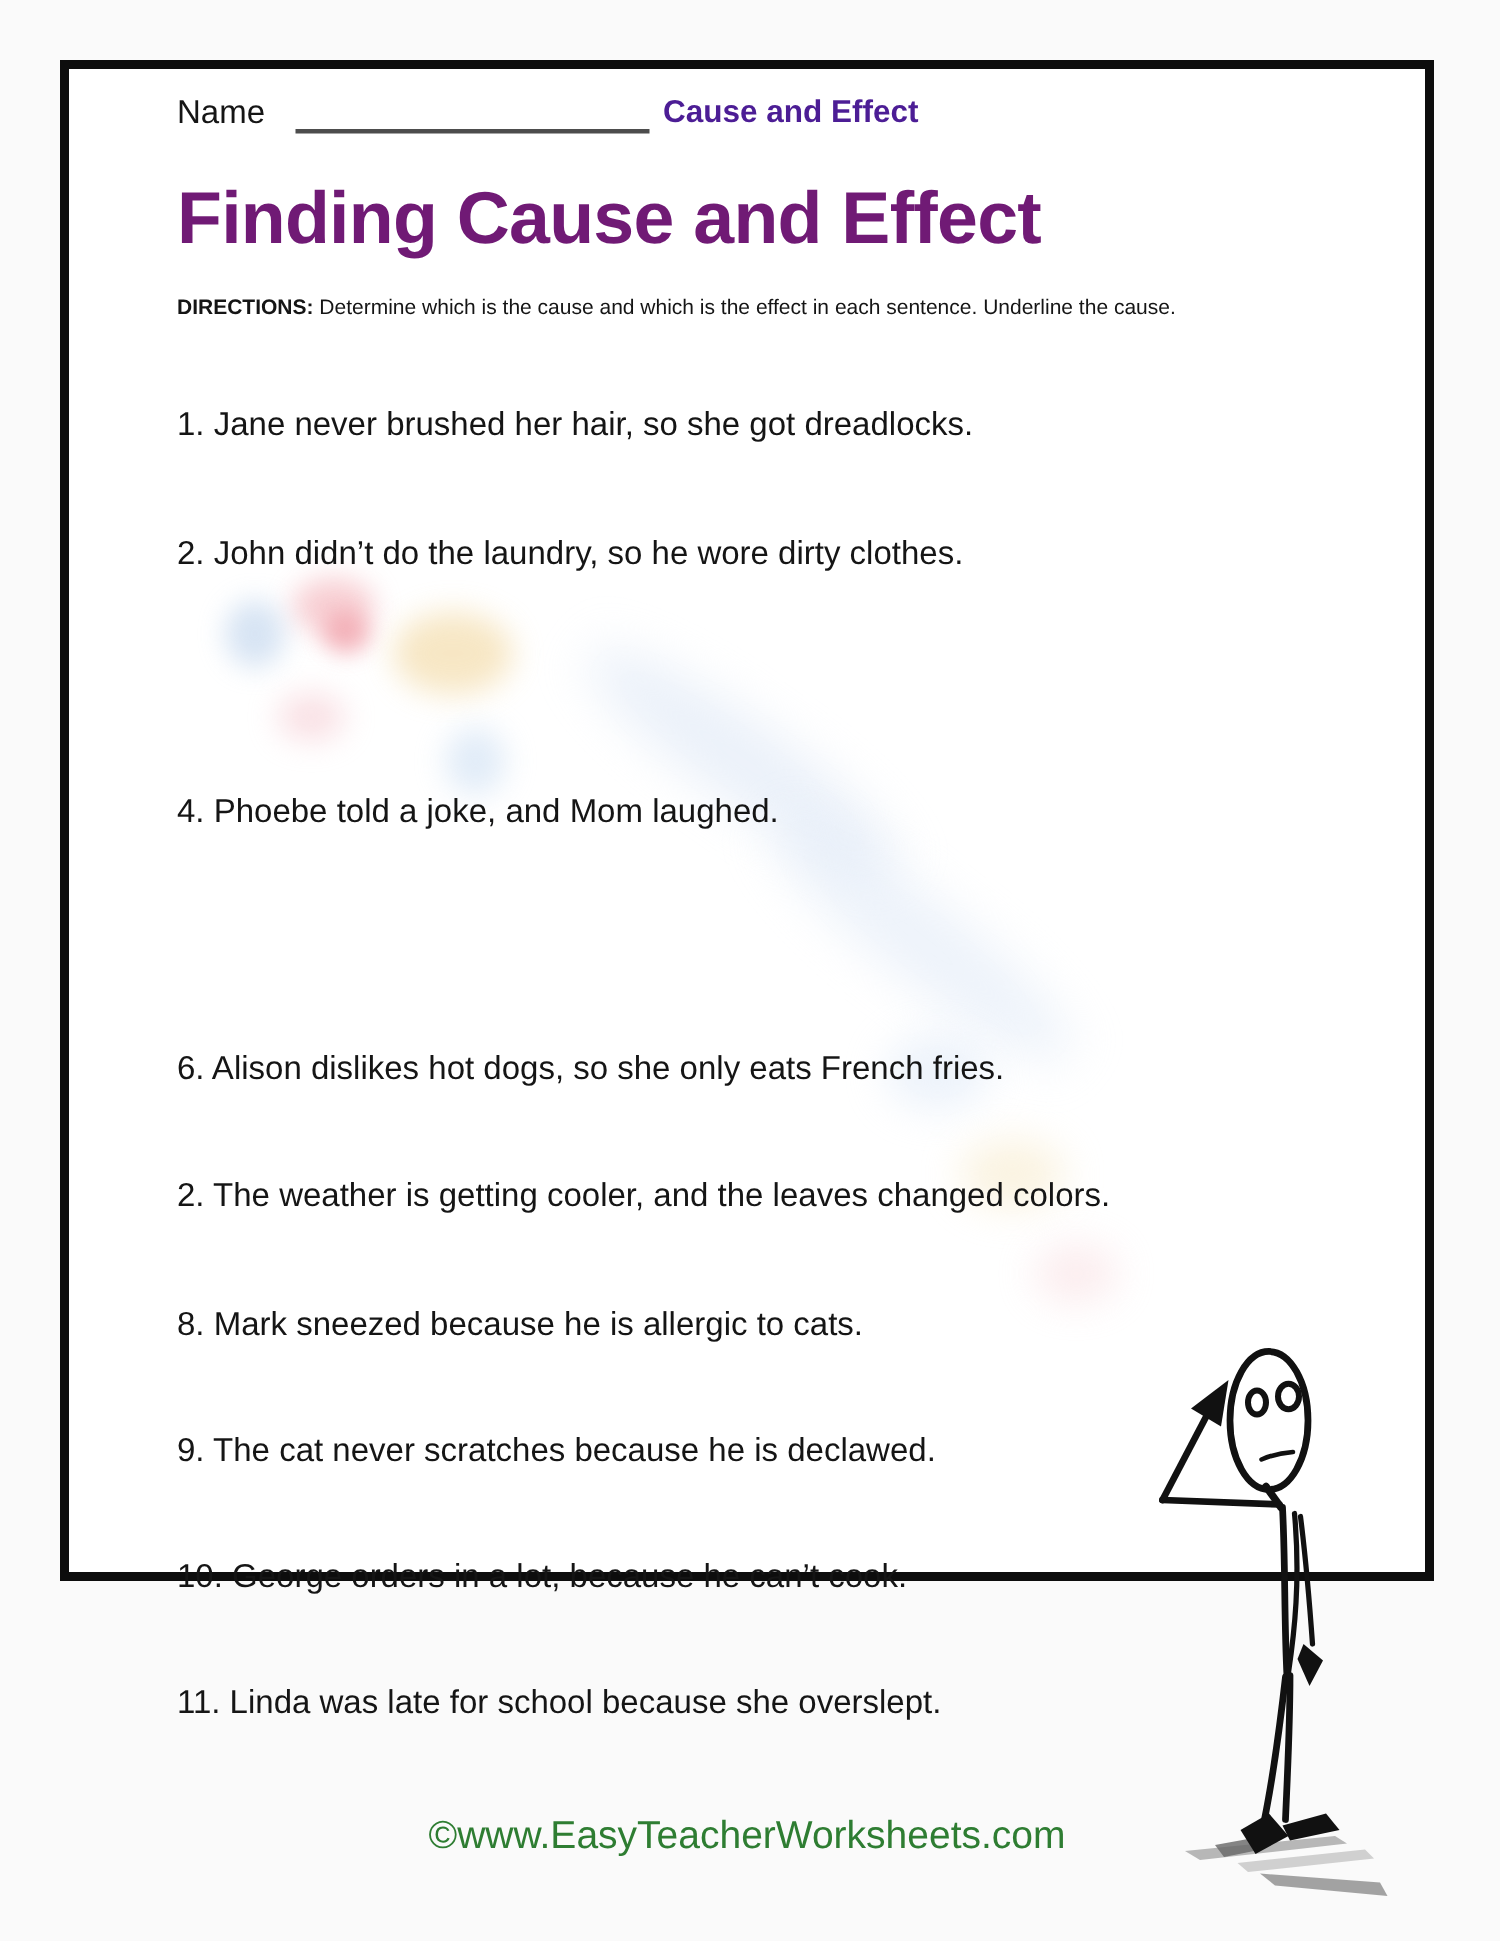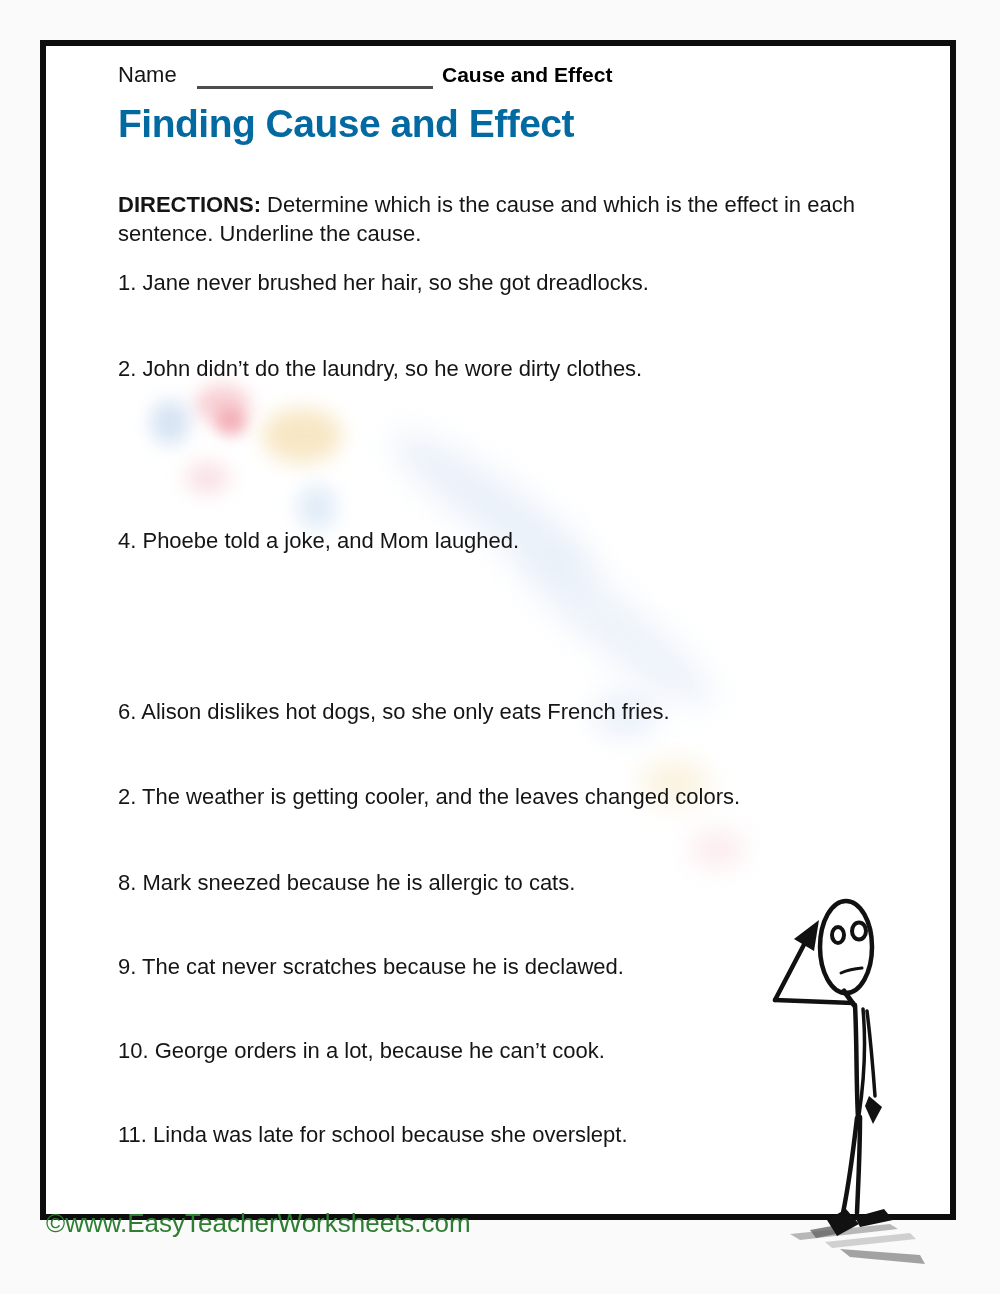--- a/index.html
+++ b/index.html
@@ -1,21 +1,21 @@
 <!DOCTYPE html>
 <html><head>
 <meta charset="utf-8">
 <style>
   html,body{margin:0;padding:0}
   body{
     width:1000px;height:1294px;position:relative;background:#fafafa;
     font-family:"Liberation Sans",sans-serif;color:#151515;overflow:hidden;
   }
   .page{
-    position:absolute;left:40px;top:40px;width:916px;height:1180px;
+    position:absolute;left:40px;top:40px;width:916px;height:1014px;
     box-sizing:border-box;border:6px solid #0d0d0d;background:#fff;
   }
   .layer{position:absolute;left:0;top:0;width:904px;height:1202px;}
   
   .wm{position:absolute;border-radius:50%;pointer-events:none}
   .wm1{left:149px;top:339px;width:55px;height:38px;background:#f2a8b0;filter:blur(9px);opacity:.55}
   .wm2{left:169px;top:362px;width:32px;height:28px;background:#ee8f9a;filter:blur(7px);opacity:.6}
   .wm3{left:104px;top:354px;width:40px;height:45px;background:#bcd2ec;filter:blur(9px);opacity:.6}
   .wm4{left:216px;top:362px;width:80px;height:55px;background:#f2d79e;filter:blur(10px);opacity:.6}
   .wm5{left:251px;top:439px;width:40px;height:45px;background:#c8dcf2;filter:blur(10px);opacity:.55}
@@ -23,30 +23,30 @@
   .wm7{left:324px;top:434px;width:250px;height:55px;background:#d7e3f4;filter:blur(16px);opacity:.5;transform:rotate(35deg)}
   .wm8{left:444px;top:554px;width:250px;height:55px;background:#dce7f6;filter:blur(16px);opacity:.5;transform:rotate(38deg)}
   .wm9{left:544px;top:644px;width:70px;height:50px;background:#dbe7f7;filter:blur(13px);opacity:.5}
   .wm10{left:594px;top:714px;width:70px;height:45px;background:#f6e7c2;filter:blur(13px);opacity:.5}
   .wm11{left:644px;top:784px;width:55px;height:38px;background:#f7d4d8;filter:blur(13px);opacity:.45}
   
   .name-label{position:absolute;left:72px;top:16px;font-size:22px}
   .name-line{position:absolute;left:151px;top:40px;width:236px;height:3px;background:#4d4d4d}
   .topic{position:absolute;left:396px;top:17px;font-size:21px;font-weight:bold;color:#9a9a9a}
   
-  .title{position:absolute;left:72px;top:56px;font-size:39px;font-weight:bold;color:#0369a1;letter-spacing:-0.5px}
+  .title{position:absolute;left:72px;top:72px;font-size:49px;font-weight:bold;color:#701a75;letter-spacing:-0.5px}
   
-  .directions{position:absolute;left:72px;top:144px;width:768px;font-size:22px;line-height:29px}
+  .directions{position:absolute;left:72px;top:144px;width:768px;font-size:14px;line-height:29px}
   .directions b{font-weight:bold}
   
   .sentence{position:absolute;left:72px;font-size:22px;white-space:nowrap}
   .s0{top:224px}.s1{top:310px}.s2{top:396px}.s3{top:482px}.s4{top:568px}
   .s5{top:653px}.s6{top:738px}.s7{top:824px}.s8{top:908px}.s9{top:992px}.s10{top:1076px}
   
-  .footer{position:absolute;left:0;top:1162px;width:904px;
+  .footer{position:absolute;left:0;top:1162px;width:904px;text-align:center;
     font-size:26px;color:#2e7d32}
   
   .figure{position:absolute;left:724px;top:847px;width:160px;height:375px}
 </style>
 </head>
 <body style="color: rgb(21, 21, 21);">
 
 <div class="page" style="border-color: rgb(13, 13, 13);">
   <div class="layer">
 
@@ -59,21 +59,21 @@
         <div class="wm wm6"></div>
       <div class="wm wm7"></div>
         <div class="wm wm8"></div>
         <div class="wm wm9"></div>
       <div class="wm wm10"></div>
         <div class="wm wm11"></div>
     </div>
 
     <div class="name-label">Name</div>
     <div class="name-line"></div>
-    <div class="topic" style="color: #000000;">Cause and Effect</div>
+    <div class="topic" style="color: #4c1d95;">Cause and Effect</div>
 
     <div class="title">Finding Cause and Effect</div>
 
     <div class="directions"><b>DIRECTIONS:</b><span> Determine which is the cause and which is the effect in each sentence. Underline the cause.</span></div>
 
     <div class="sentence s0">1. Jane never brushed her hair, so she got dreadlocks.</div>
     <div class="sentence s1">2. John didn’t do the laundry, so he wore dirty clothes.</div>
     <div class="sentence s3">4. Phoebe told a joke, and Mom laughed.</div>
     <div class="sentence s5">6. Alison dislikes hot dogs, so she only eats French fries.</div>
     <div class="sentence s6">2. The weather is getting cooler, and the leaves changed colors.</div>

